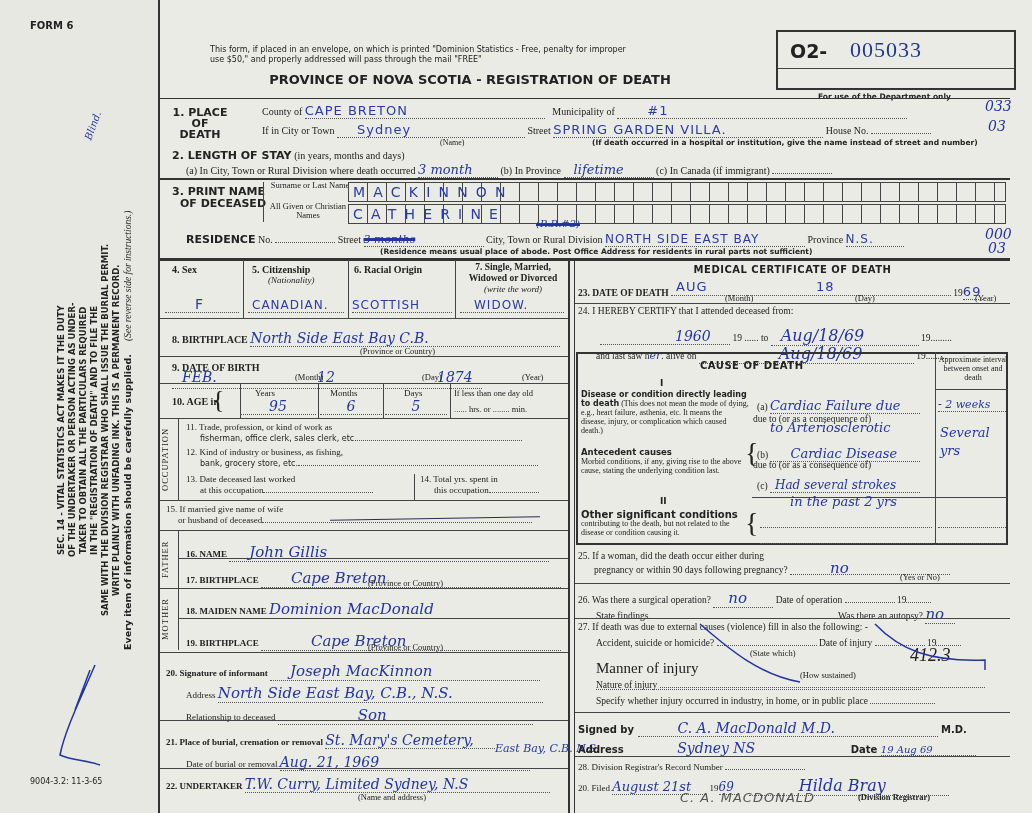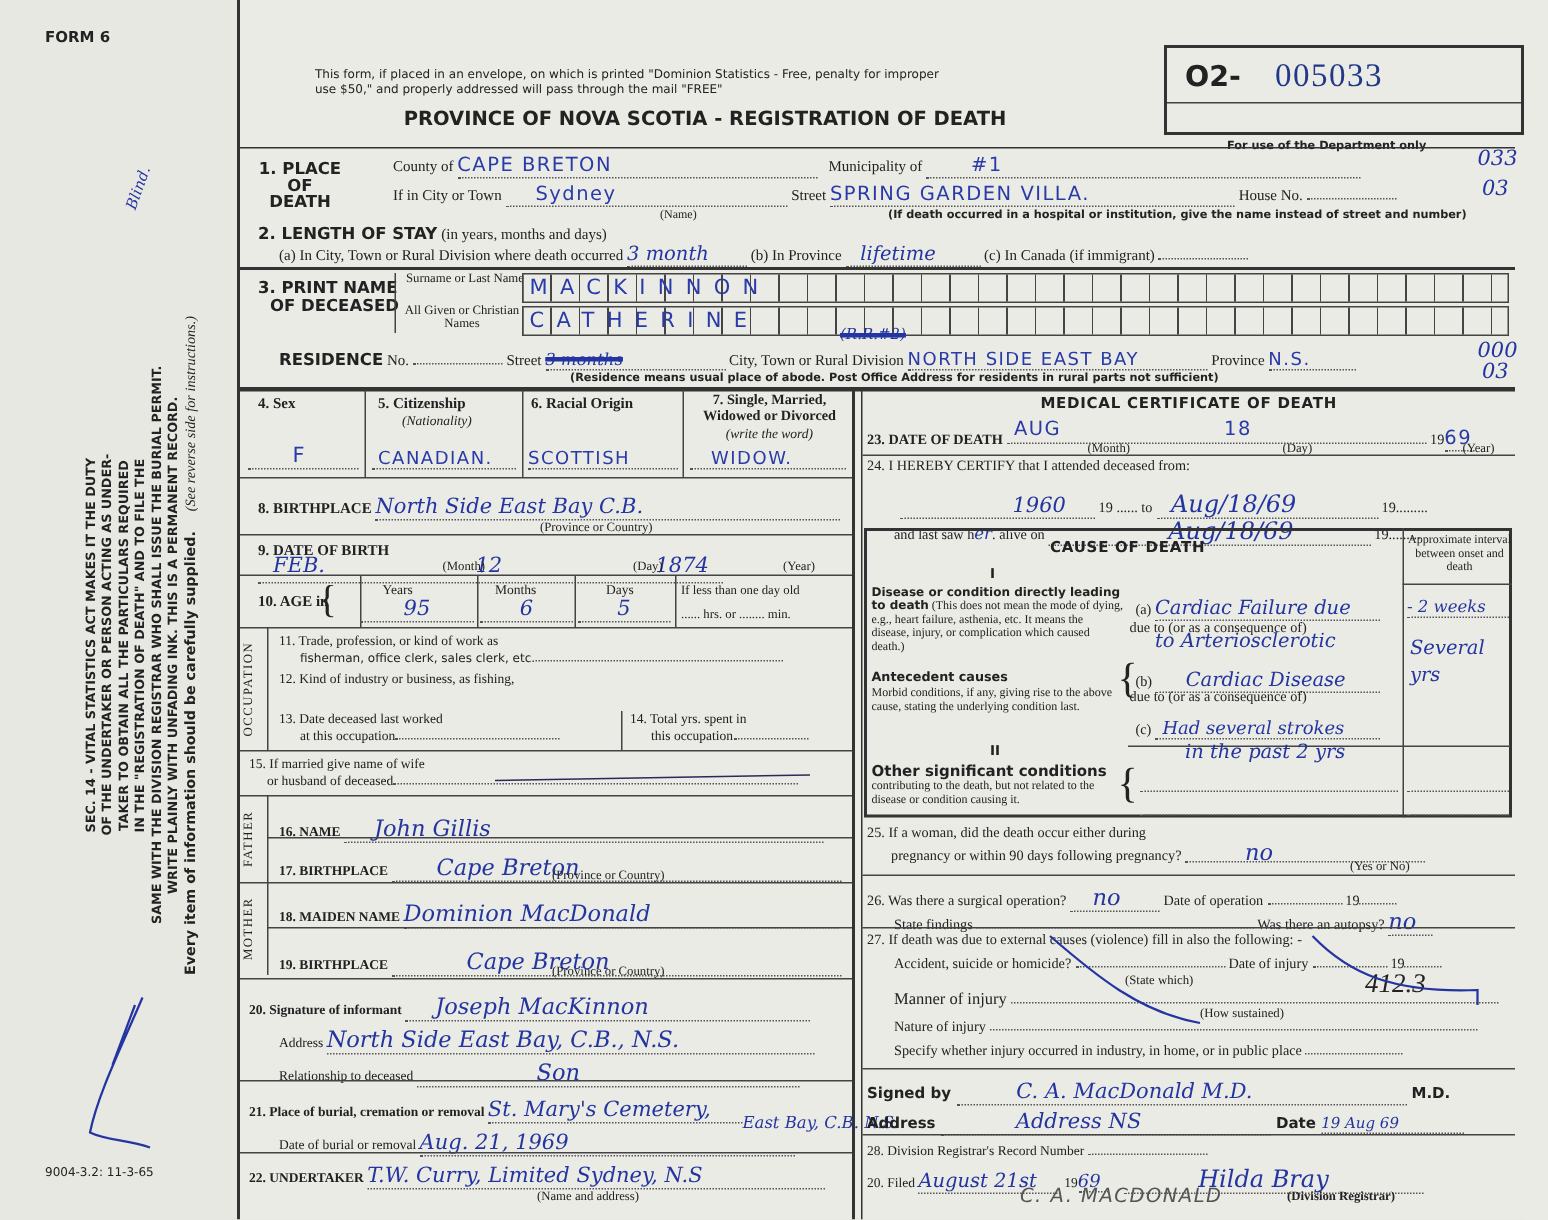--- a/index.html
+++ b/index.html
@@ -114,21 +114,21 @@
   <span class="sans bold" style="font-size:11px;">RESIDENCE</span>
   <span>No.</span>
   <span class="dots" style="display:inline-block;width:60px;"></span>
   <span>Street</span>
   <span class="dots hand" style="display:inline-block;width:120px;font-size:11px;text-decoration:line-through;text-decoration-thickness:3px;">3 months</span>
   <span>City, Town or Rural Division</span>
   <span class="dots print" style="display:inline-block;width:200px;font-size:12px;">NORTH SIDE EAST BAY</span>
   <span>Province</span>
   <span class="dots print" style="display:inline-block;width:58px;font-size:12px;">N.S.</span>
 </div>
-<div class="abs hand" style="left:536px;top:218px;font-size:10px;text-decoration:line-through;text-decoration-thickness:3px;margin-left:24px;">(R.R.#2)</div>
+<div class="abs hand" style="left:536px;top:218px;font-size:10px;text-decoration:line-through;text-decoration-thickness:3px;">(R.R.#2)</div>
 <div class="abs sans bold" style="left:380px;top:247px;font-size:7.5px;">(Residence means usual place of abode. Post Office Address for residents in rural parts not sufficient)</div>
 
 <div class="hl" style="left:160px;top:258px;width:850px;height:3px;"></div>
 <div class="vl" style="left:568px;top:258px;height:555px;"></div>
 <div class="vl" style="left:574px;top:258px;height:555px;width:1px;"></div>
 
 <div class="thin-v" style="left:243px;top:260px;height:58px;"></div>
 <div class="thin-v" style="left:348px;top:260px;height:58px;"></div>
 <div class="thin-v" style="left:455px;top:260px;height:58px;"></div>
 <div class="abs serif bold" style="left:172px;top:264px;font-size:10px;">4. Sex</div>
@@ -182,20 +182,21 @@
 <div class="thin-v" style="left:178px;top:418px;height:82px;"></div>
 <div class="abs serif" style="left:160px;top:418px;width:18px;height:82px;">
   <div class="vertical" style="font-size:8.5px;letter-spacing:1px;text-align:center;height:82px;width:18px;">OCCUPATION</div>
 </div>
 <div class="abs serif" style="left:186px;top:422px;font-size:9px;line-height:11px;width:380px;">
   <div>11. Trade, profession, or kind of work as</div>
   <div class="sans" style="padding-left:14px;font-size:8px;"><span>fisherman, office clerk, sales clerk, etc.</span><span class="dots" style="display:inline-block;width:165px;"></span></div>
 </div>
 <div class="abs serif" style="left:186px;top:447px;font-size:9px;line-height:11px;width:380px;">
   <div>12. Kind of industry or business, as fishing,</div>
+  <div class="sans" style="padding-left:14px;font-size:8px;"><span>bank, grocery store, etc.</span><span class="dots" style="display:inline-block;width:240px;"></span></div>
 </div>
 <div class="thin-v" style="left:414px;top:474px;height:26px;"></div>
 <div class="abs serif" style="left:186px;top:474px;font-size:9px;line-height:11px;">
   <div>13. Date deceased last worked</div>
   <div style="padding-left:14px;"><span>at this occupation</span><span class="dots" style="display:inline-block;width:110px;"></span></div>
 </div>
 <div class="abs serif" style="left:420px;top:474px;font-size:9px;line-height:11px;">
   <div>14. Total yrs. spent in</div>
   <div style="padding-left:14px;"><span>this occupation</span><span class="dots" style="display:inline-block;width:50px;"></span></div>
 </div>
@@ -368,21 +369,21 @@
 <div class="abs serif" style="left:578px;top:622px;font-size:9.5px;">27. If death was due to external causes (violence) fill in also the following: -</div>
 <div class="abs serif" style="left:596px;top:638px;font-size:9.5px;width:414px;">
   <span>Accident, suicide or homicide?</span>
   <span class="dots" style="display:inline-block;width:100px;"></span>
   <span>Date of injury</span>
   <span class="dots" style="display:inline-block;width:50px;"></span>
   <span>19</span><span class="dots" style="display:inline-block;width:25px;"></span>
 </div>
 <div class="abs serif" style="left:750px;top:648px;font-size:8.5px;">(State which)</div>
 <div class="abs serif" style="left:910px;top:645px;font-size:18px;font-style:italic;color:#222;">412.3</div>
-<div class="abs serif" style="left:596px;top:660px;font-size:11px;width:414px;">
+<div class="abs serif" style="left:596px;top:660px;font-size:15px;width:414px;">
   <span>Manner of injury</span>
   <span class="dots" style="display:inline-block;width:325px;"></span>
 </div>
 <div class="abs serif" style="left:800px;top:670px;font-size:8.5px;text-align:center;">(How sustained)</div>
 <div class="abs serif" style="left:596px;top:680px;font-size:9.5px;width:414px;">
   <span>Nature of injury</span>
   <span class="dots" style="display:inline-block;width:325px;"></span>
 </div>
 <div class="abs serif" style="left:596px;top:696px;font-size:9.5px;width:414px;">
   <span>Specify whether injury occurred in industry, in home, or in public place</span>
@@ -394,21 +395,21 @@
 </svg>
 
 <div class="thin-h" style="left:575px;top:712px;width:435px;"></div>
 <div class="abs sans bold" style="left:578px;top:720px;font-size:10px;width:430px;">
   <span>Signed by</span>
   <span class="dots hand" style="display:inline-block;width:300px;font-size:14px;font-weight:normal;padding-left:40px;">C. A. MacDonald M.D.</span>
   <span>M.D.</span>
 </div>
 <div class="abs sans bold" style="left:578px;top:740px;font-size:10px;width:430px;">
   <span>Address</span>
-  <span class="dots hand" style="display:inline-block;width:220px;font-size:14px;font-weight:normal;padding-left:50px;">Address NS</span>
+  <span class="dots hand" style="display:inline-block;width:220px;font-size:14px;font-weight:normal;padding-left:50px;">Sydney NS</span>
   <span>Date</span>
   <span class="dots hand" style="display:inline-block;width:95px;font-size:10px;font-weight:normal;">19 Aug 69</span>
 </div>
 <div class="thin-h" style="left:575px;top:756px;width:435px;"></div>
 <div class="abs serif" style="left:578px;top:762px;font-size:9px;">
   <span>28. Division Registrar's Record Number</span>
   <span class="dots" style="display:inline-block;width:80px;"></span>
 </div>
 <div class="abs serif" style="left:578px;top:776px;font-size:9px;width:430px;">
   <span>20. Filed</span>

